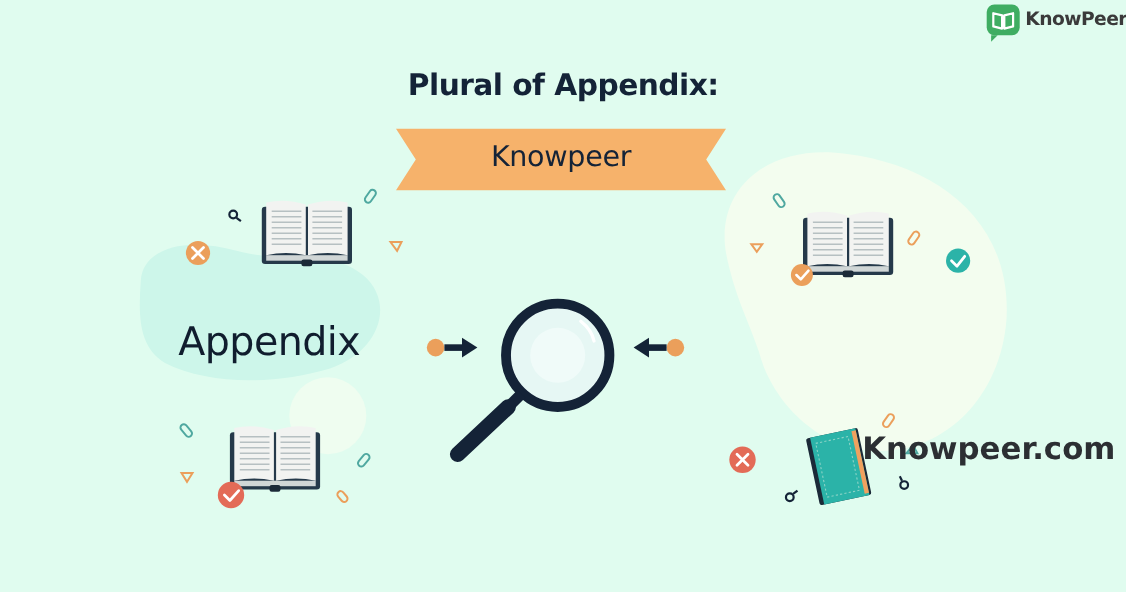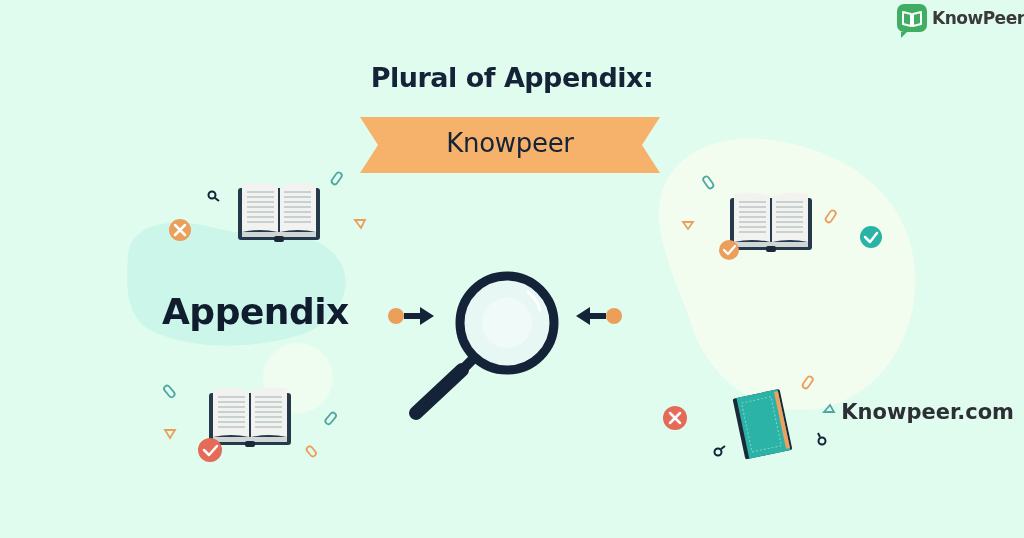--- a/index.html
+++ b/index.html
@@ -5,22 +5,22 @@
   html, body { margin:0; padding:0; }
   body { width:1024px; height:538px; overflow:hidden; background:#e0fcef; font-family:"DejaVu Sans", sans-serif; position:relative; }
   .stage { position:absolute; left:0; top:0; width:1024px; height:432px; }
   .abs { position:absolute; }
   .logo { position:absolute; left:897px; top:4px; display:flex; align-items:center; gap:5px; }
   .logo-badge { width:30px; height:28px; background:#3fad62; border-radius:7px; position:relative; }
   .logo-badge:after { content:""; position:absolute; left:4px; bottom:-6px; border-left:6px solid #3fad62; border-bottom:6px solid transparent; }
   .logo-text { font-family:"DejaVu Sans", sans-serif; font-size:17px; font-weight:bold; color:#3a3a3a; letter-spacing:-0.5px; }
   .title { position:absolute; left:0; width:1024px; top:62px; text-align:center; font-family:"DejaVu Sans", sans-serif; font-size:27px; font-weight:bold; color:#142337; letter-spacing:-0.5px; }
   .ribbon-text { position:absolute; left:360px; width:300px; top:128px; text-align:center; font-family:"DejaVu Sans", sans-serif; font-size:26px; color:#142337; letter-spacing:-0.3px; }
-  .word { position:absolute; font-family:"DejaVu Sans", sans-serif; font-weight:bold; font-size:36px; color:#101d2e; letter-spacing:-0.5px; }
-  .footer { position:absolute; right:10px; bottom:8px; font-family:"DejaVu Sans", sans-serif; font-weight:bold; font-size:21px; color:#2c2f33;margin-left:48px; }
+  .word { position:absolute; font-family:"DejaVu Sans", sans-serif; font-weight:normal; font-size:36px; color:#101d2e; letter-spacing:-0.5px; }
+  .footer { position:absolute; right:10px; bottom:8px; font-family:"DejaVu Sans", sans-serif; font-weight:bold; font-size:28px; color:#2c2f33;margin-left:48px; }
 </style>
 </head>
 <body>
 
 <div class="stage">
 
   <svg class="abs" style="left:0;top:0" width="1024" height="538">
     <path d="M128,255 C130,225 170,215 215,228 C260,240 300,225 330,250 C360,275 345,320 300,335 C250,350 190,350 150,330 C125,315 126,285 128,255 Z" fill="#cdf6ea"></path>
     <circle cx="298" cy="378" r="35" fill="#effdf0"></circle>
     <path d="M660,230 C650,170 700,130 770,140 C850,150 920,200 915,290 C910,360 860,410 800,410 C740,410 700,360 690,320 C680,290 668,270 660,230 Z" fill="#f3fdef"></path>

